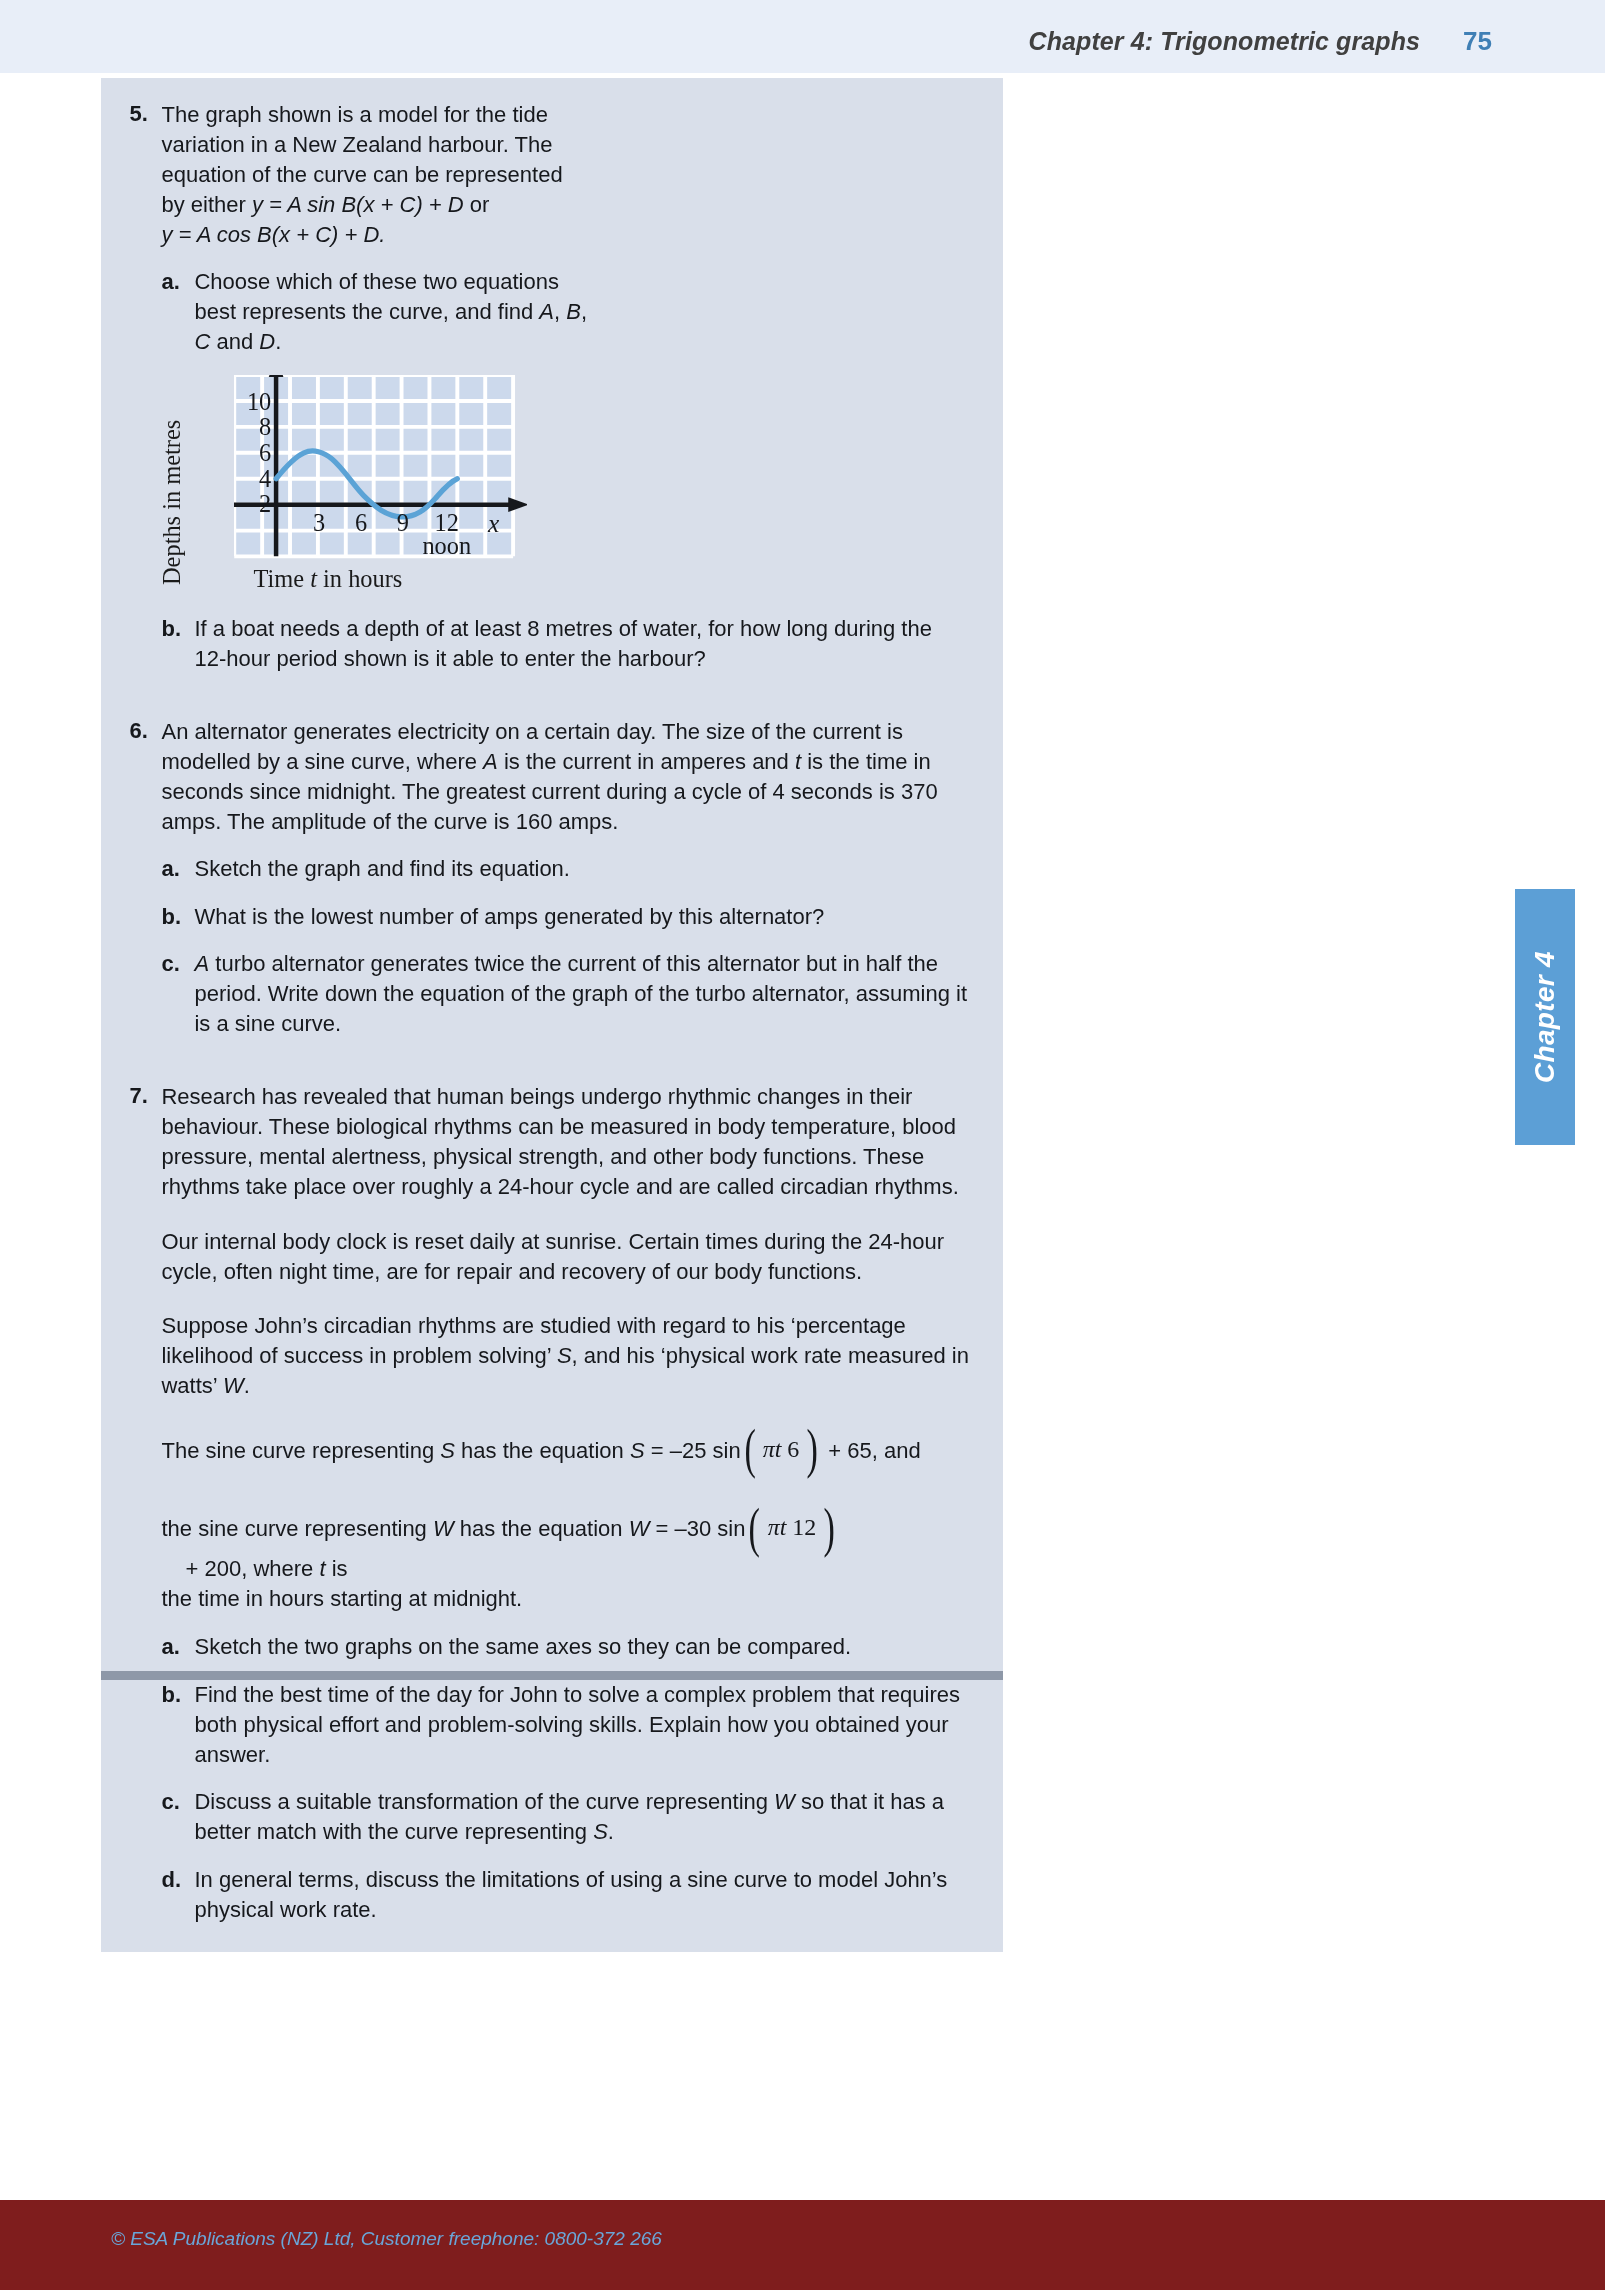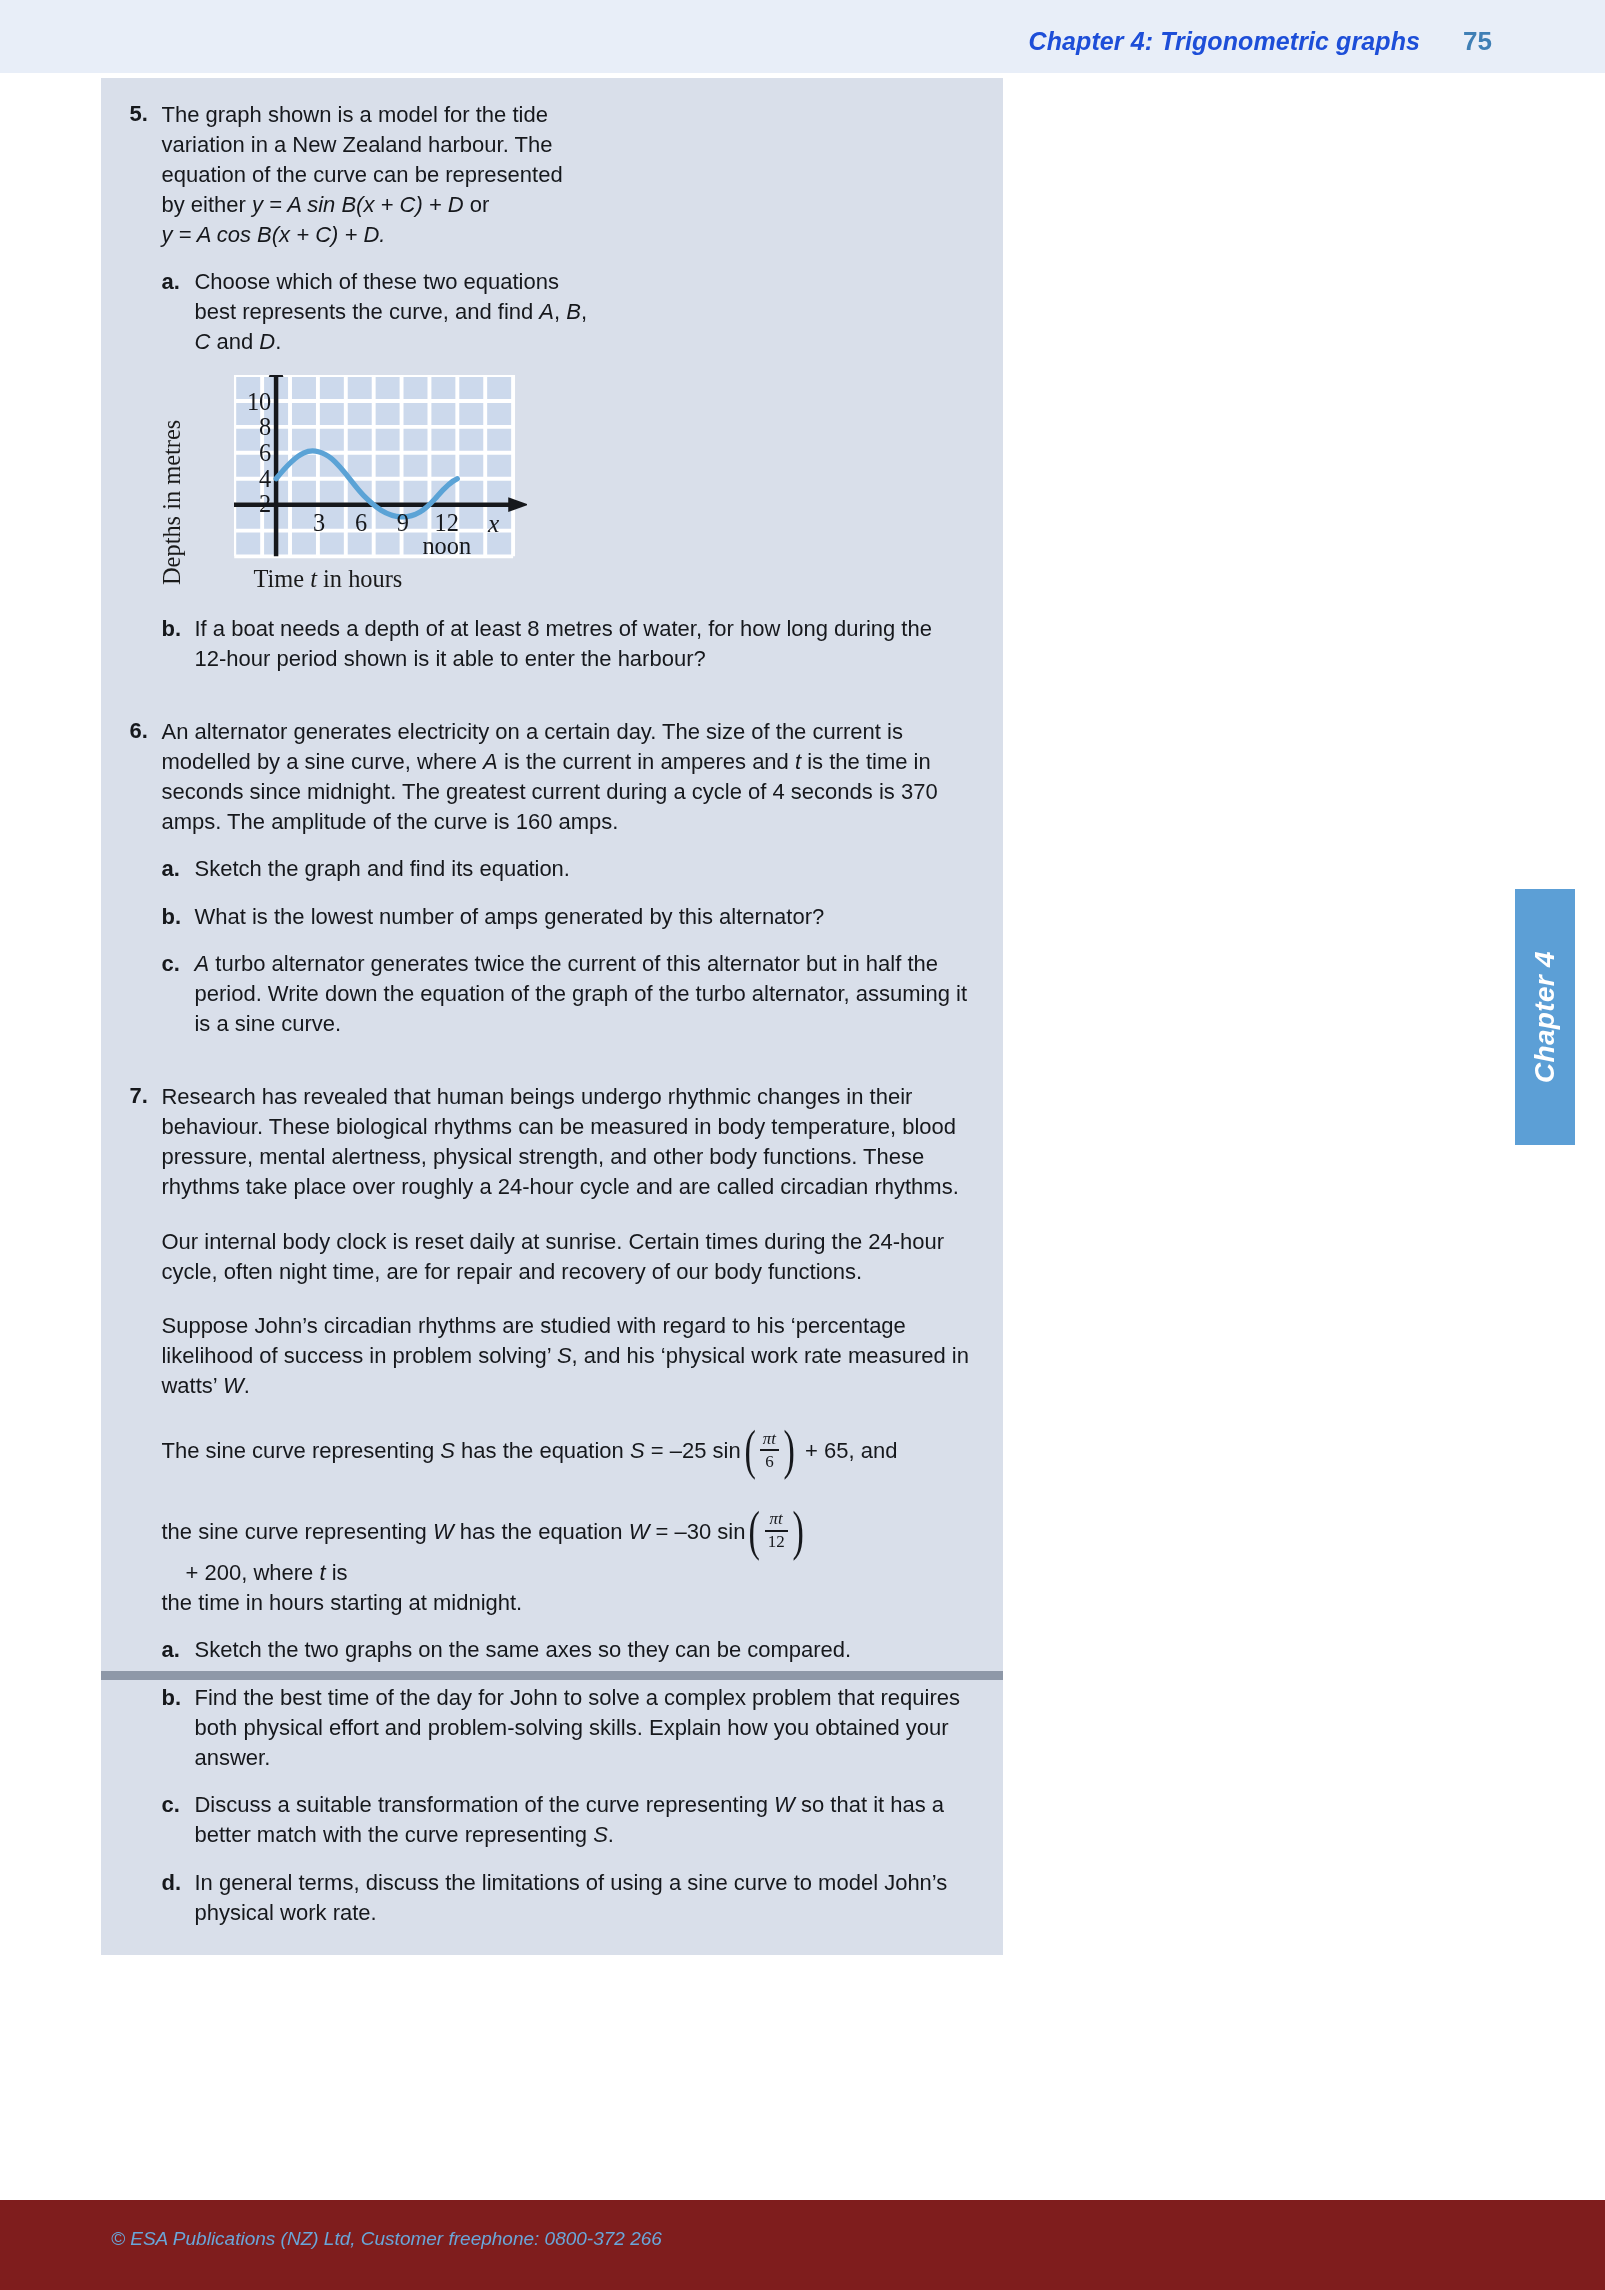--- a/index.html
+++ b/index.html
@@ -27,21 +27,21 @@
     right: 113px; top: 26px;
     display: flex;
     align-items: baseline;
     gap: 43px;
   }
   .chapter-title {
     font-family: "Liberation Sans", sans-serif;
     font-style: italic;
     font-weight: bold;
     font-size: 25px;
-    color: #1d4ed8;
+    color: #404040;
     letter-spacing: 0.1px;
     white-space: nowrap;
   }
   .page-number {
     font-family: "Liberation Sans", sans-serif;
     font-weight: bold;
     font-size: 26px;
     color: #3f7fb5;
   }
 
@@ -228,25 +228,24 @@
     font-size: 55px;
     line-height: 0.62;
     font-family: "Liberation Serif", serif;
     color: #16181c;
     transform: scaleX(0.62);
     display: inline-block;
     font-weight: 300;
   }
   .frac {
     display: inline-flex;
-    flex-direction: column;
     align-items: center;
-    font-size: 17px;
+    font-size: 24px;
     line-height: 1.08;
-    margin: 5px 1px;
+    margin: 12px 1px;
     font-family: "Liberation Serif", serif;
   }
   .frac .num { font-style: italic; padding: 0 2.9px; }
   .frac .bar { width: 100%; height: 1.8px; background: #16181c; margin: 1.5px 0; }
   .frac .den { padding: 0 2.9px; }
 </style>
 </head>
 <body>
 
 <div class="header-band">

